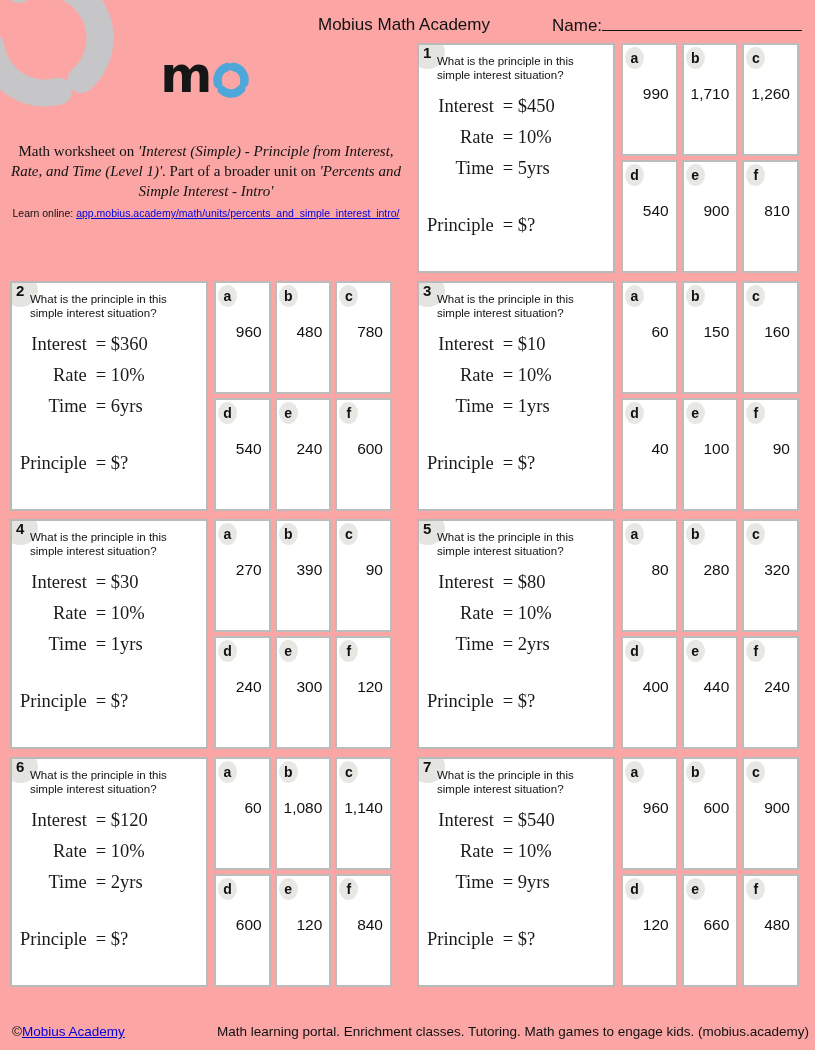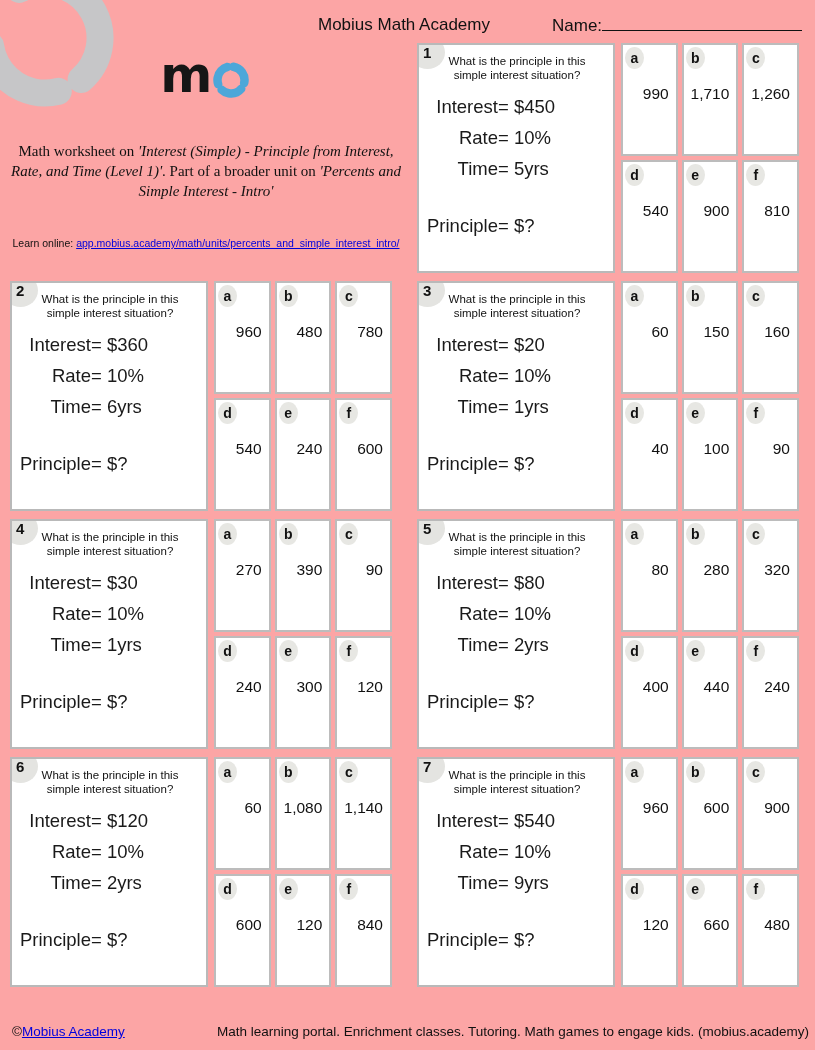--- a/index.html
+++ b/index.html
@@ -16,35 +16,35 @@
 
   .header-left { position:absolute; left:0; top:46px; width:412px; text-align:center; }
   .logo { display:flex; justify-content:center; align-items:center;
           font-family:"DejaVu Sans", sans-serif; font-weight:bold; font-size:50px;
           letter-spacing:-2.5px; color:#161616; }
   .logo-o { transform:translateY(5px); margin:0 3px; }
 
   .description { margin:37px 8px 0 8px; font-size:15px; line-height:20px; color:#111;font-family:Liberation Serif, serif; }
   .description i { font-style:italic; }
 
-  .learn-online { margin-top:36px; font-size:10.5px; }
+  .learn-online { margin-top:6px; font-size:10.5px; }
   .link { color:#0000dd; text-decoration:underline; cursor:pointer; }
 
   
   .problem { position:absolute; width:382px; height:230px; }
   .qbox { position:absolute; left:0; top:0; width:198px; height:230px;
           border:2px solid #b9b9b9; box-sizing:border-box; background:#fff; overflow:hidden; }
   .num-badge { position:absolute; left:-9px; top:-9px; width:35px; height:33px;
                background:#e4e4e1; border-radius:50%; }
   .num { position:absolute; left:13px; top:8px; font-weight:bold; font-size:15px; color:#111; }
-  .question { position:absolute; top:9px; left:18px; right:16px; text-align:center;
+  .question { position:absolute; top:9px; left:18px; right:16px; 
               font-size:11.5px; line-height:14px; color:#111; }
   .equations { position:absolute; top:46px; left:8px; right:4px;
-               display:grid; grid-template-columns:max-content auto; 
-               font-family:Liberation Sans, sans-serif; font-size:18.5px; color:#1a1a1a;
+               display:grid; grid-template-columns:max-content auto; column-gap:9px;
+               font-family:Liberation Serif, serif; font-size:18.5px; color:#1a1a1a;
                line-height:31px; }
   .eq-label { text-align:right; }
   .eq-value { text-align:left; white-space:nowrap; }
   .eq-principle { margin-top:26px; }
 
   .answers { position:absolute; left:204px; top:0; right:0; bottom:0;
              display:grid; grid-template-columns:repeat(3,1fr); grid-template-rows:1fr 1fr; gap:4px; }
   .cell { position:relative; border:2px solid #bcbcbc; box-sizing:border-box; background:#fff; }
   .badge { position:absolute; left:2px; top:2px; width:19px; height:22px;
            background:#e7e7e3; border-radius:50%; text-align:center;
@@ -176,21 +176,21 @@
   </div>
 
   <div class="problem" style="left: 417px; top: 281px;">
     <div class="qbox">
       <div class="num-badge">
         <span class="num">3</span>
       </div>
       <div class="question">What is the principle in this simple interest situation?</div>
       <div class="equations">
         <span class="eq-label">Interest</span>
-        <span class="eq-value">= $20</span>
+        <span class="eq-value">= $10</span>
         <span class="eq-label">Rate</span>
         <span class="eq-value">= 10%</span>
         <span class="eq-label">Time</span>
         <span class="eq-value">= 1yrs</span>
         <span class="eq-label eq-principle">Principle</span>
         <span class="eq-value eq-principle">= $?</span>
       </div>
     </div>
     <div class="answers">
       <div class="cell">

